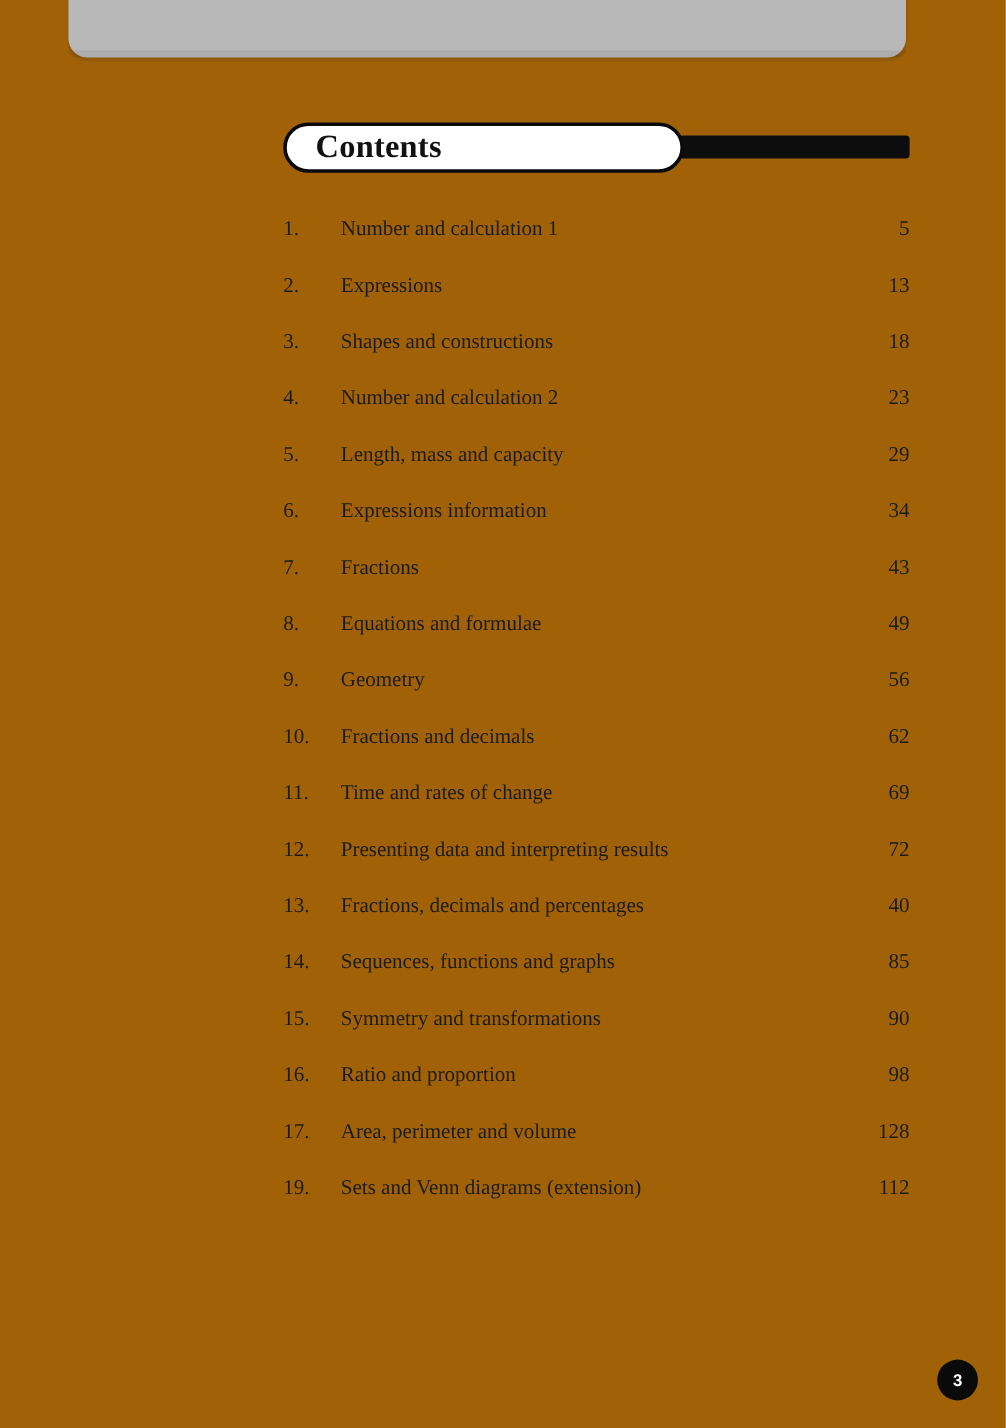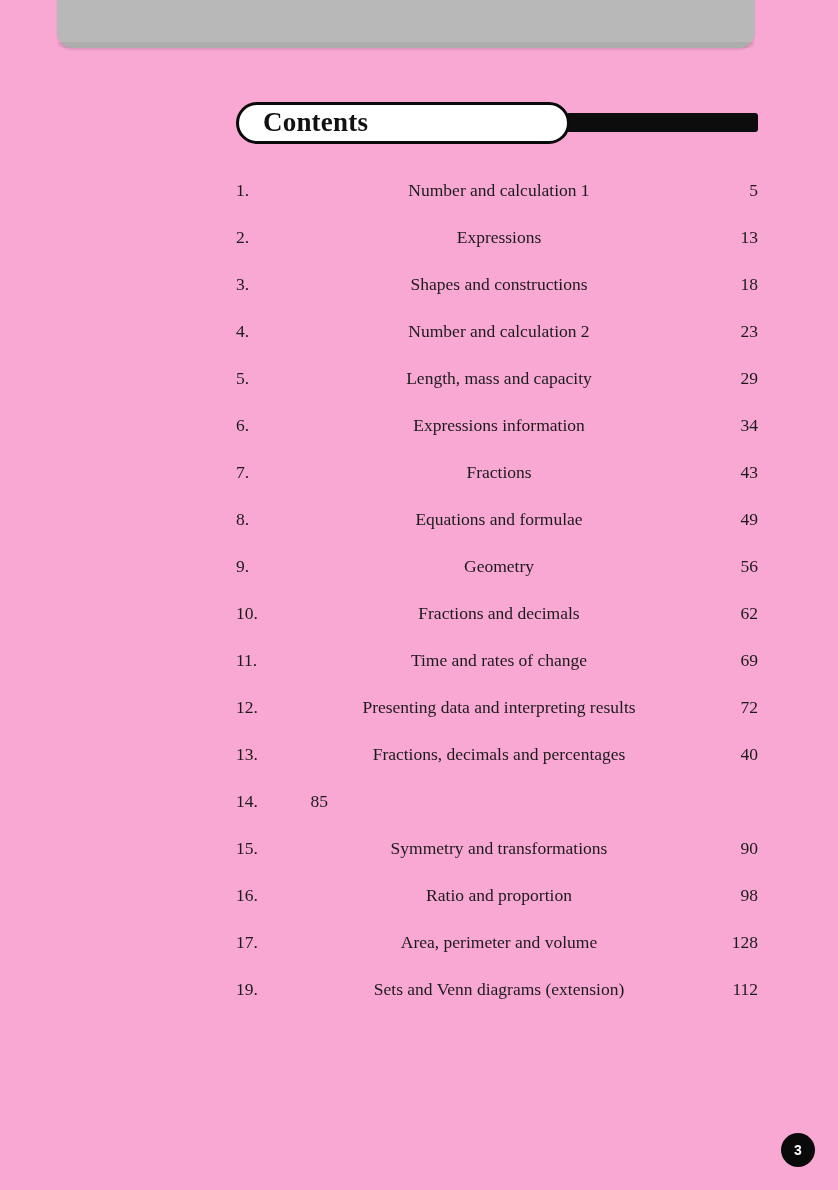--- a/index.html
+++ b/index.html
@@ -13,21 +13,21 @@
     background: #ffffff;
     font-family: "Liberation Serif", "DejaVu Serif", serif;
     position: relative;
     overflow: hidden;
     -webkit-font-smoothing: antialiased;
   }
 
   .page {
     position: absolute;
     inset: 0;
-    background: #f9a8d4;
+    background: #a16207;
   }
 
   
   .top-band {
     position: absolute;
     left: 57px;
     top: -26px;
     width: 698px;
     height: 74px;
     background: #b8b8b8;
@@ -105,21 +105,20 @@
   .toc-num {
     width: 48px;
     flex: 0 0 48px;
     text-align: left;
     white-space: nowrap;
   }
   .toc-title {
     flex: 1 1 auto;
     white-space: nowrap;
     overflow: hidden;
-    text-align: center;
   }
   .toc-page {
     width: 44px;
     flex: 0 0 44px;
     text-align: right;
     white-space: nowrap;
   }
 
   
   .page-badge {
@@ -214,20 +213,21 @@
         <span class="toc-title">Presenting data and interpreting results</span>
         <span class="toc-page">72</span>
       </div>
       <div class="toc-row">
         <span class="toc-num">13.</span>
         <span class="toc-title">Fractions, decimals and percentages</span>
         <span class="toc-page">40</span>
       </div>
       <div class="toc-row">
         <span class="toc-num">14.</span>
+        <span class="toc-title">Sequences, functions and graphs</span>
         <span class="toc-page">85</span>
       </div>
       <div class="toc-row">
         <span class="toc-num">15.</span>
         <span class="toc-title">Symmetry and transformations</span>
         <span class="toc-page">90</span>
       </div>
       <div class="toc-row">
         <span class="toc-num">16.</span>
         <span class="toc-title">Ratio and proportion</span>

